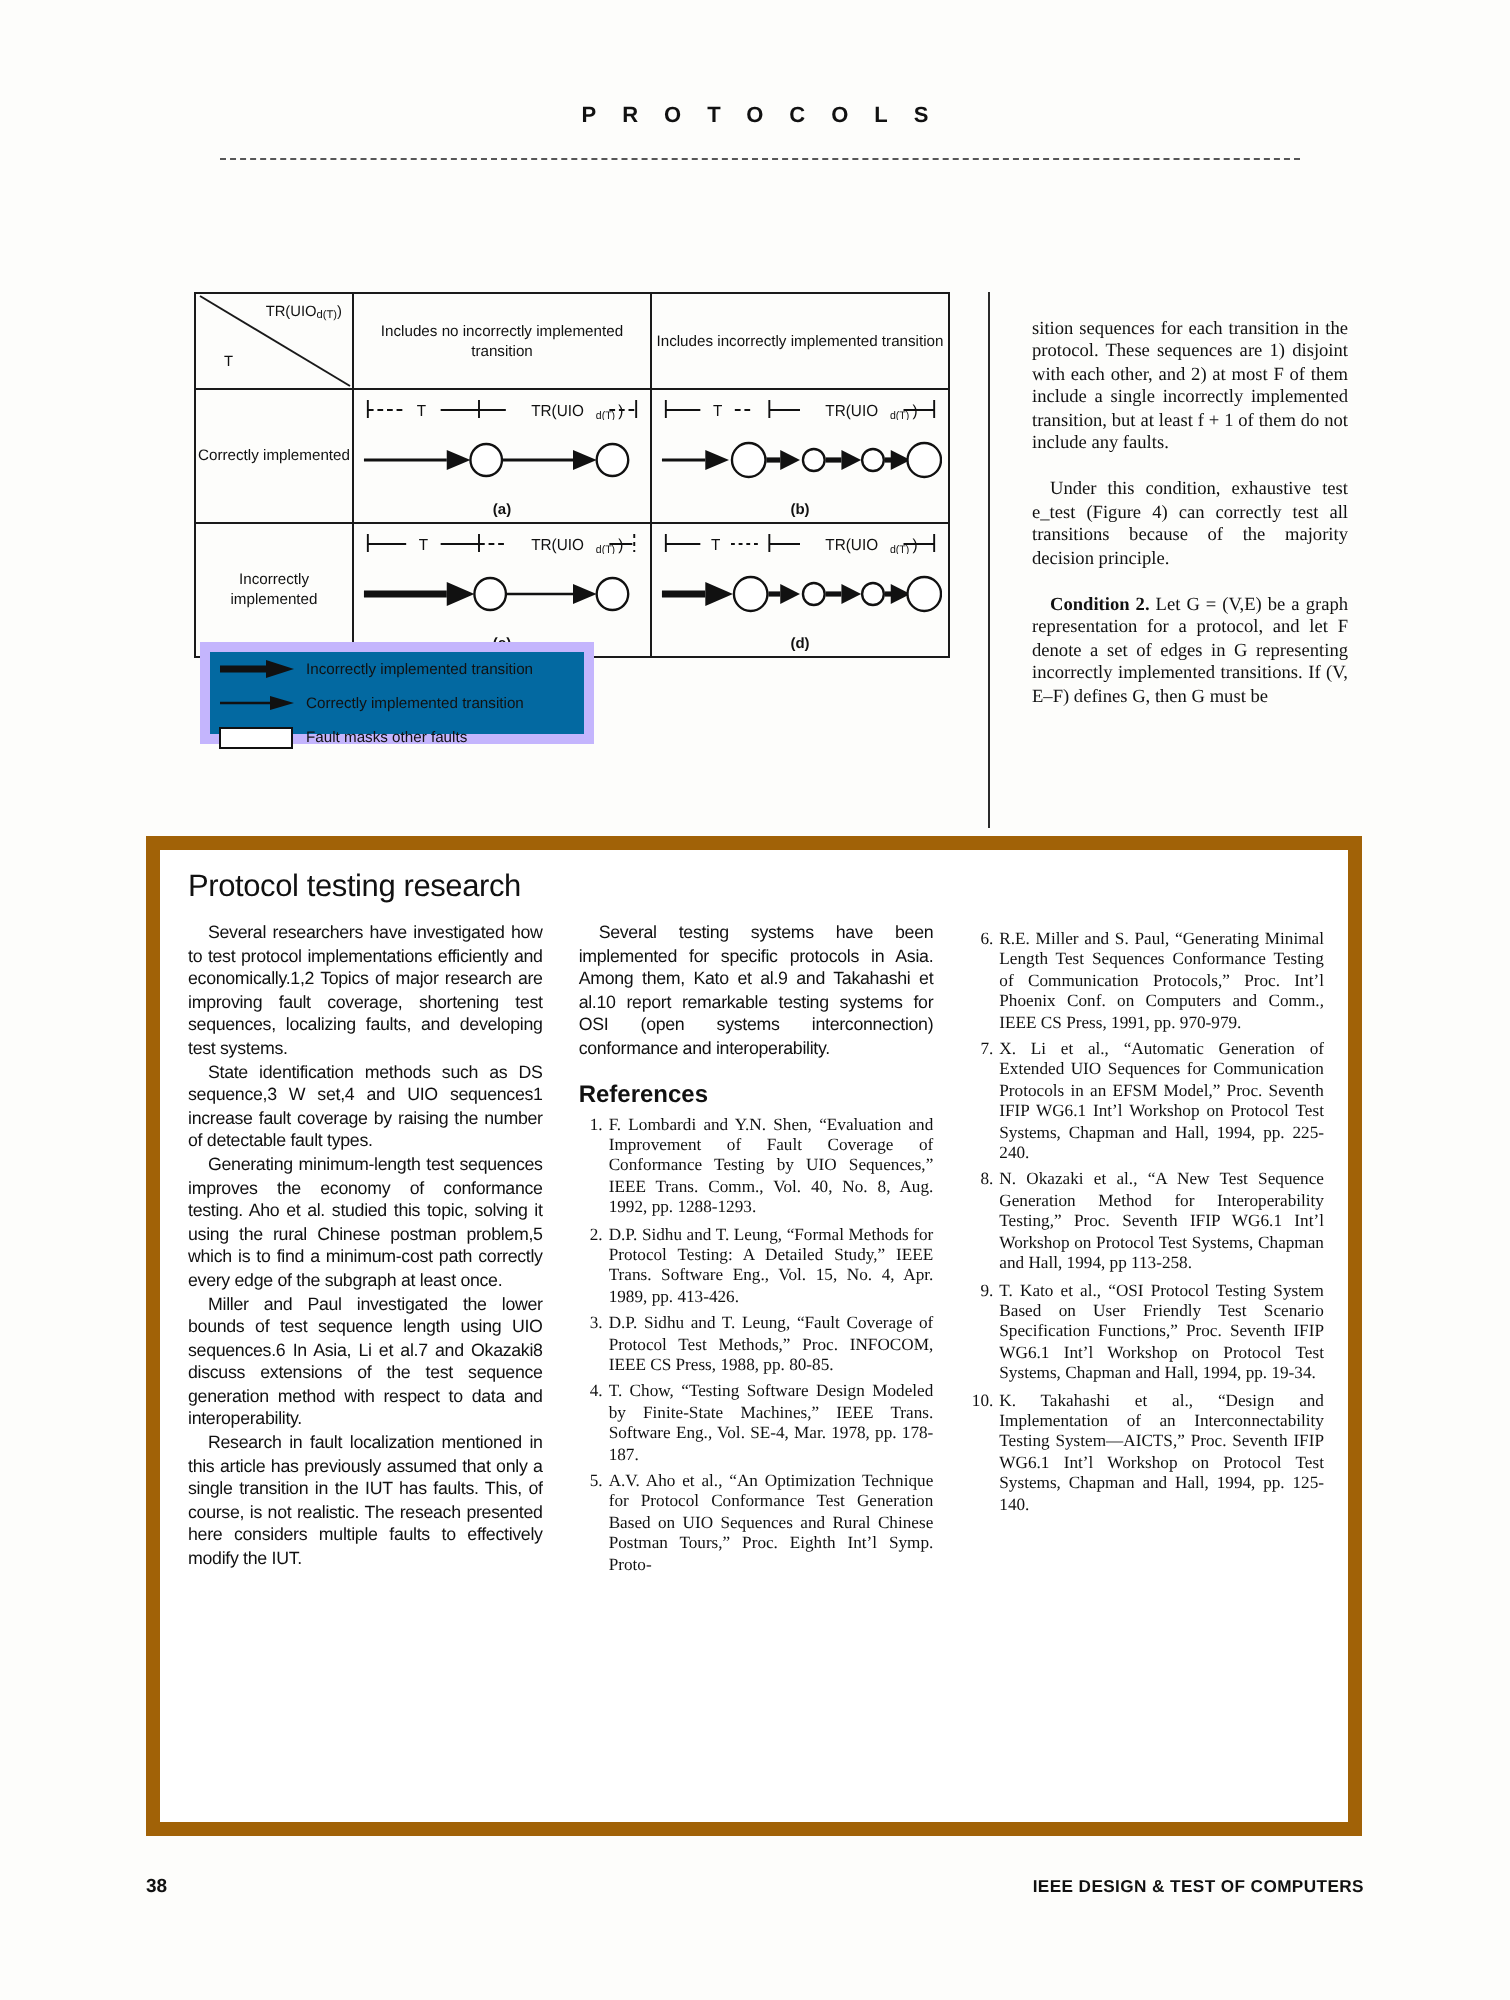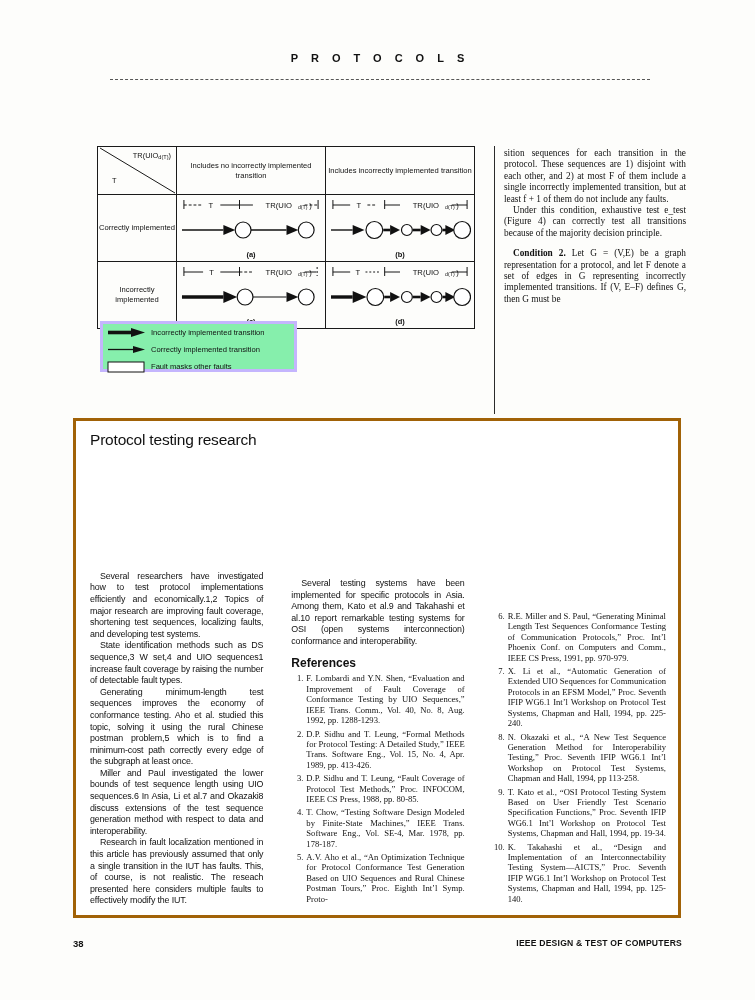--- a/index.html
+++ b/index.html
@@ -32,55 +32,55 @@
   .corner-tr{position:absolute;right:5px;top:4px;font-size:7.4px;}
   .corner-t{position:absolute;left:14px;bottom:9px;font-size:7.4px;}
   sub.sb{font-size:5.6px;vertical-align:-1px;}
   
   .spanrow{position:absolute;left:5px;right:5px;top:4px;height:11px;}
   .cellnote{position:absolute;left:0;right:0;bottom:2px;font-weight:bold;font-size:7.5px;}
   .graphrow{position:absolute;left:3px;right:3px;top:20px;height:30px;}
   
   .legend{
     position:absolute;left:100px;top:321px;width:197px;height:51px;
-    border:3px solid #c4b5fd;box-sizing:border-box;background:#86efac;
+    border:5px solid #c4b5fd;box-sizing:border-box;background:#0369a1;
     font-family:"Liberation Sans",sans-serif;font-size:7.6px;color:#111;
   }
   .legend .lrow{display:flex;align-items:center;height:17px;padding-left:4px;}
   .legend .lsym{width:44px;flex:0 0 44px;display:flex;align-items:center;}
   .legend .ltext{white-space:nowrap;}
   .figcaption{
     position:absolute;left:78px;top:376px;width:412px;
     font-family:"Liberation Sans",sans-serif;font-style:italic;
     font-size:8.4px;color:#111;letter-spacing:-.1px;
   }
   .figcaption b{font-weight:bold;font-style:italic;}
   
   .colright{
     position:absolute;left:504px;top:148px;width:182px;
     font-family:"Liberation Serif",serif;font-size:9.3px;line-height:11.4px;
     color:#111;text-align:justify;
   }
-  .colright p{margin:0;text-indent:9px;}
+  .colright p{margin:12px;text-indent:9px;}
   .colright p.noind{text-indent:0;}
   .colright p.gap{margin-top:9px;}
   .colright b{font-weight:bold;}
   .vrule{position:absolute;background:#2b2b2b;}
   
   .sidebox{
     position:absolute;left:73px;top:418px;width:608px;height:500px;
-    border:3px solid #a16207;box-sizing:border-box;background:#fff;
+    border:7px solid #a16207;box-sizing:border-box;background:#fff;
   }
   .sidetitle{
     position:absolute;left:14px;top:10px;
     font-family:"Liberation Sans",sans-serif;font-size:15.5px;color:#111;
     letter-spacing:-.2px;
   }
   .sidecols{position:absolute;left:14px;top:36px;right:12px;bottom:8px;
-    display:flex;gap:28px;align-items:flex-end;}
+    display:flex;gap:18px;}
   .sidecol{width:184px;}
   .sb-body{font-family:"Liberation Sans",sans-serif;font-size:8.9px;
     line-height:11.6px;color:#111;text-align:justify;letter-spacing:-.15px;}
   .sb-body p{margin:0;text-indent:10px;}
   .refhead{font-family:"Liberation Sans",sans-serif;font-weight:bold;
     font-size:12px;margin:9px 0 3px;color:#111;}
   ol.refs{margin:0;padding:0;list-style:none;
     font-family:"Liberation Serif",serif;font-size:8.6px;line-height:10.4px;color:#111;}
   ol.refs li{position:relative;padding-left:15px;margin-bottom:3px;text-align:justify;}
   ol.refs li .num{position:absolute;left:0;top:0;width:12px;text-align:right;}

